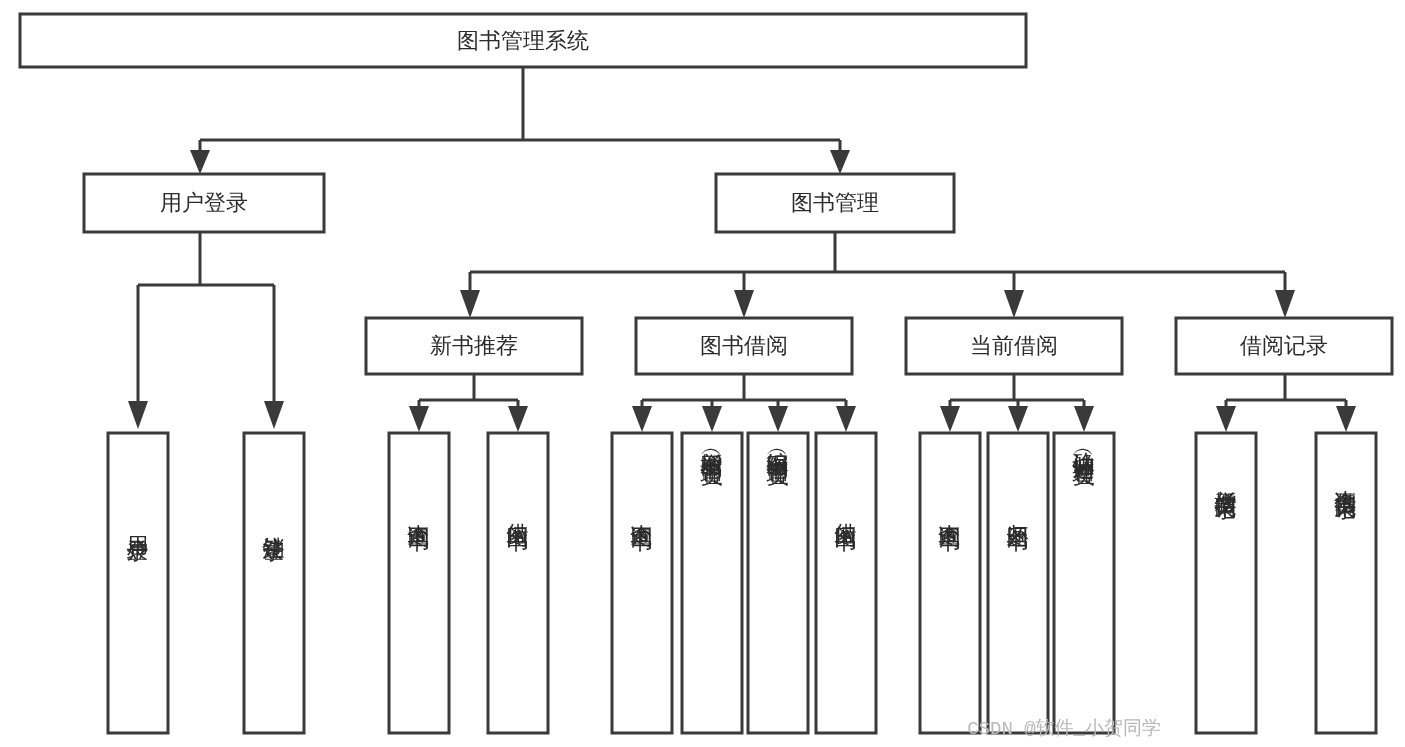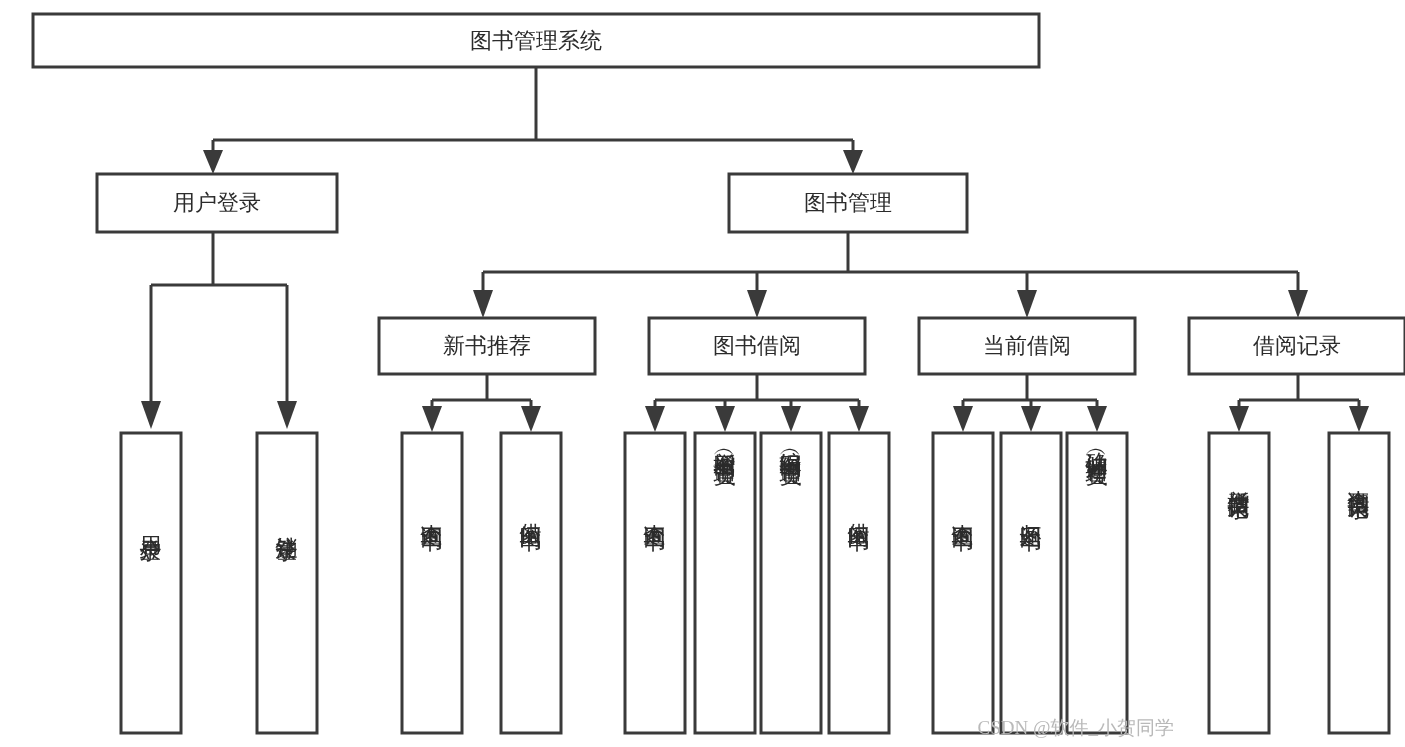--- a/index.html
+++ b/index.html
@@ -9,21 +9,21 @@
   }
   body {
     width: 1405px;
     height: 747px;
     font-family: "Liberation Sans", "DejaVu Sans", sans-serif;
     overflow: hidden;
     position: relative;
   }
   #diagram-root {
     position: absolute;
-    left: 17px;
+    left: 4px;
     top: 0;
     width: 1165px;
     height: 747px;
   }
   svg.diagram {
     display: block;
     width: 1405px;
     height: 747px;
   }
   .node-box {
@@ -53,21 +53,21 @@
     fill: #2b2b2b;
     font-size: 22px;
     text-anchor: middle;
     writing-mode: vertical-rl;
     letter-spacing: 2px;
   }
   .watermark {
     position: absolute;
     right: 8px;
     bottom: 6px;
-    font-family: Liberation Serif, serif;
+    font-family: Liberation Mono, monospace;
     font-size: 19px;
     color: #b9b9b9;
     white-space: nowrap;
     user-select: none;
   }
 </style>
 </head>
 <body>
 
 <div id="diagram-root">

